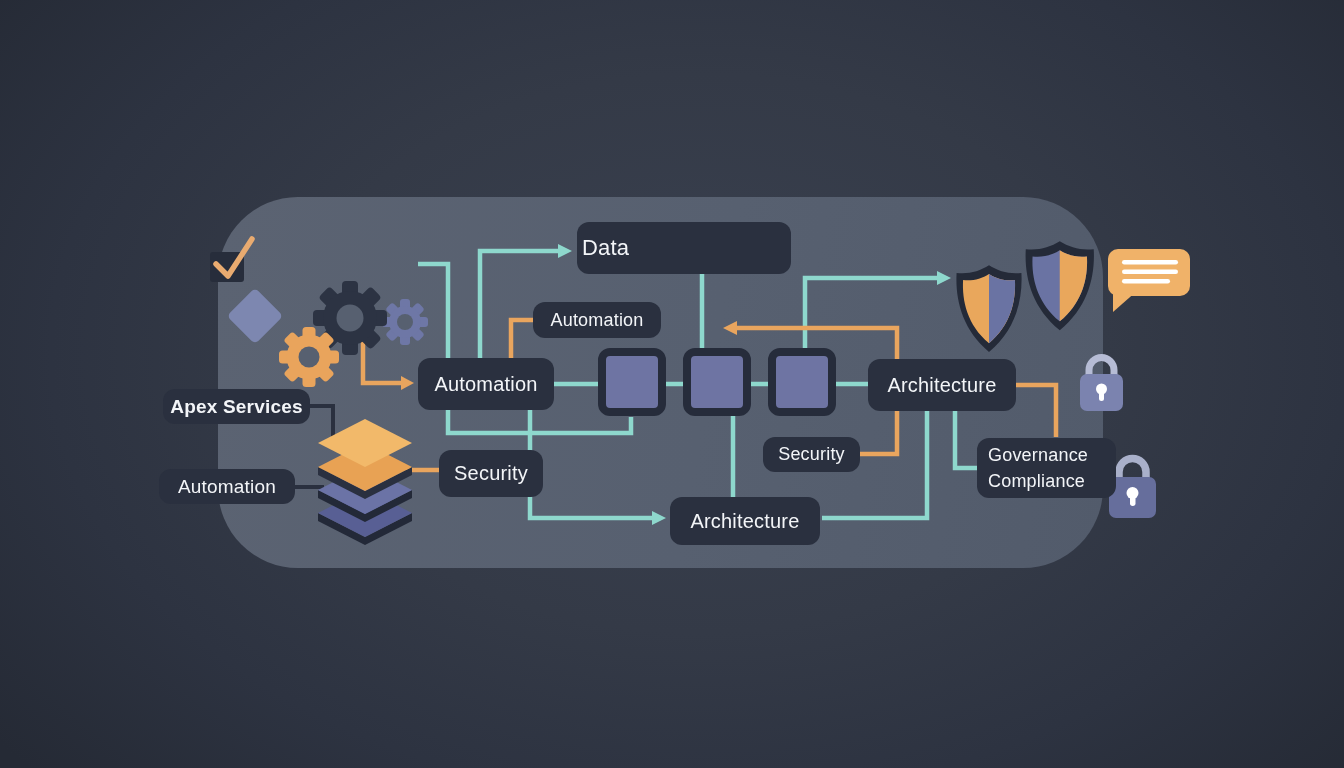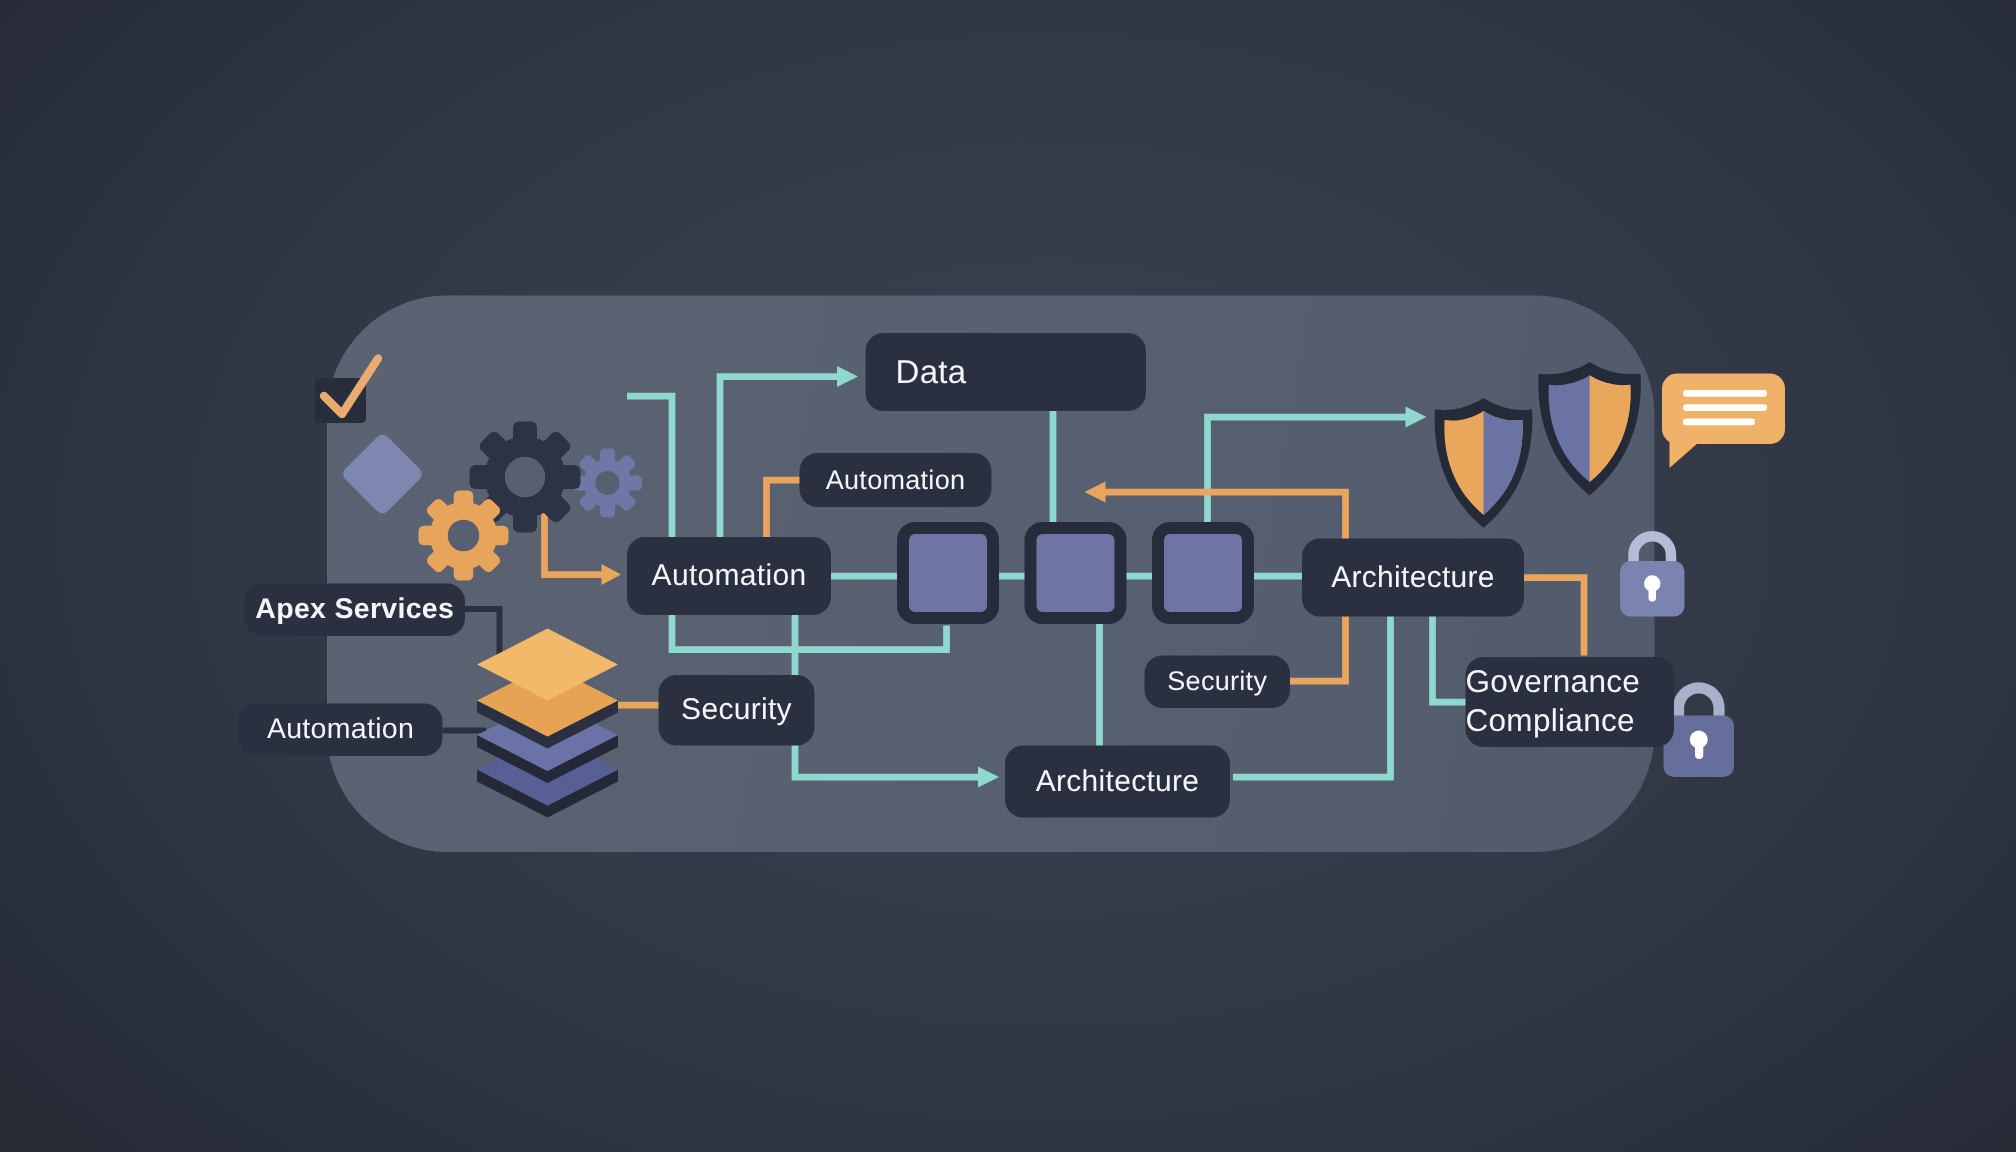--- a/index.html
+++ b/index.html
@@ -151,39 +151,39 @@
     </g>
     <g>
       <path d="M1119,481 v-9 a13.5,13.5 0 0 1 27,0 v9" fill="none" stroke="#a9b0ca" stroke-width="7.5" stroke-linecap="round"></path>
       <rect x="1109" y="477" width="47" height="41" rx="7" fill="#666e9c"></rect>
       <circle cx="1132.5" cy="493" r="6" fill="#ffffff"></circle>
       <rect x="1130" y="495" width="5.5" height="11" rx="2.7" fill="#ffffff"></rect>
     </g>
   </svg>
 
 
-  <div class="node left-align" style="left:577px;top:222px;width:187px;height:52px;font-size:22px;padding-left:20px;box-sizing:border-box;">Data</div>
+  <div class="node left-align" style="left:577px;top:222px;width:214px;height:52px;font-size:22px;padding-left:5px;box-sizing:border-box;">Data</div>
 
   <div class="node" style="left:533px;top:302px;width:128px;height:36px;font-size:18px;">Automation</div>
 
   <div class="node" style="left:418px;top:358px;width:136px;height:52px;font-size:20px;">Automation</div>
 
   <div class="node" style="left:163px;top:389px;width:147px;height:35px;font-size:19px;font-weight:bold;">Apex Services</div>
 
   <div class="node" style="left:159px;top:469px;width:136px;height:35px;font-size:19px;">Automation</div>
 
   <div class="node" style="left:439px;top:450px;width:104px;height:47px;font-size:20px;">Security</div>
 
   <div class="node" style="left:763px;top:437px;width:97px;height:35px;font-size:18px;">Security</div>
 
   <div class="node" style="left:868px;top:359px;width:148px;height:52px;font-size:20px;">Architecture</div>
 
   <div class="node" style="left:670px;top:497px;width:150px;height:48px;font-size:20px;">Architecture</div>
 
-  <div class="node left-align" style="left:977px;top:438px;width:139px;height:60px;font-size:21px;box-sizing:border-box;">
+  <div class="node left-align" style="left:977px;top:438px;width:139px;height:60px;font-size:18px;padding-left:11px;box-sizing:border-box;">
     <div class="gov-lines">
       <span>Governance</span>
       <span>Compliance</span>
     </div>
   </div>
 
   <div class="module" style="left:598px;top:348px;"></div>
   <div class="module" style="left:683px;top:348px;"></div>
   <div class="module" style="left:768px;top:348px;"></div>
 

